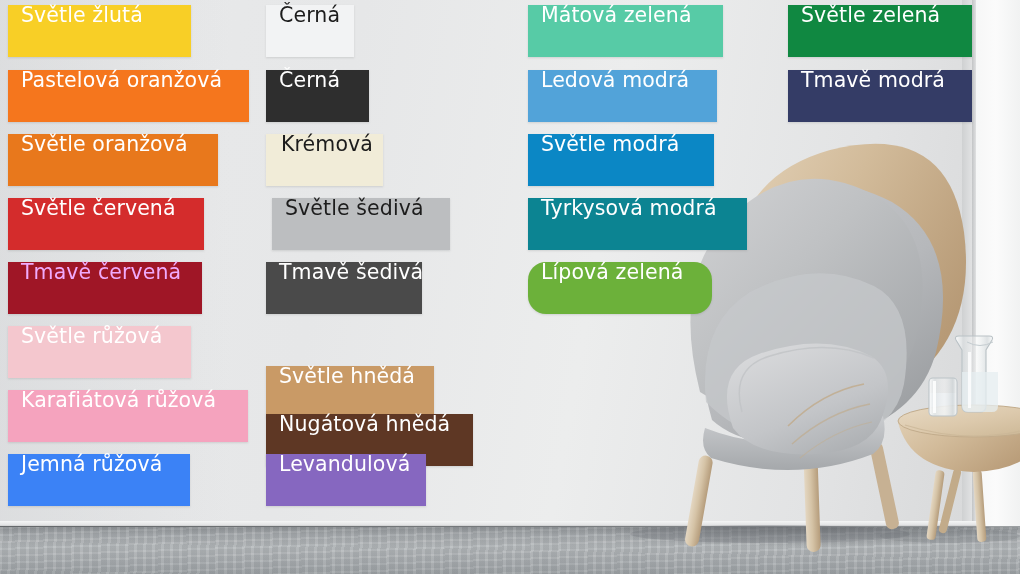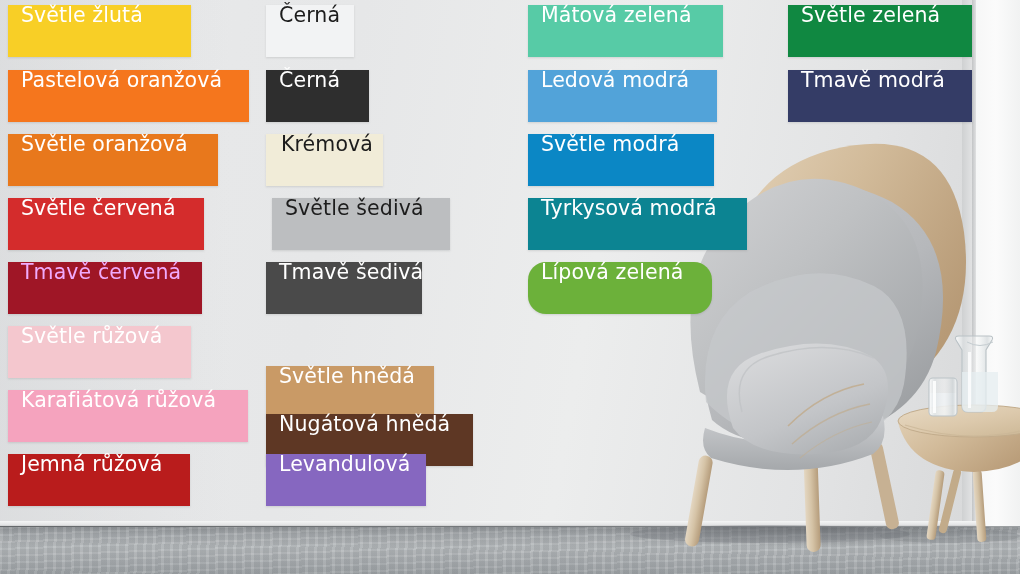--- a/index.html
+++ b/index.html
@@ -204,21 +204,21 @@
       </div>
       <div class="swatch" style="left: 8px; top: 262px; width: 194px; background: rgb(159, 22, 38); color: #f0abfc;">
         <span>Tmavě červená</span>
       </div>
       <div class="swatch" style="left: 8px; top: 326px; width: 183px; background: rgb(244, 199, 206); color: rgb(255, 255, 255);">
         <span>Světle růžová</span>
       </div>
       <div class="swatch" style="left: 8px; top: 390px; width: 240px; background: rgb(245, 163, 190); color: rgb(255, 255, 255);">
         <span>Karafiátová růžová</span>
       </div>
-      <div class="swatch" style="left: 8px; top: 454px; width: 182px; background: #b91c1c; color: rgb(255, 255, 255);">
+      <div class="swatch" style="left: 8px; top: 454px; width: 182px; background: #3b82f6; color: rgb(255, 255, 255);">
         <span>Jemná růžová</span>
       </div>
       <div class="swatch" style="left: 266px; top: 5px; width: 88px; background: rgb(242, 243, 244); color: rgb(28, 28, 28);">
         <span>Černá</span>
       </div>
       <div class="swatch" style="left: 266px; top: 70px; width: 103px; background: rgb(46, 46, 46); color: rgb(255, 255, 255);">
         <span>Černá</span>
       </div>
       <div class="swatch" style="left: 266px; top: 134px; width: 117px; background: rgb(241, 236, 216); color: rgb(28, 28, 28); padding-left: 15px;">
         <span>Krémová</span>

